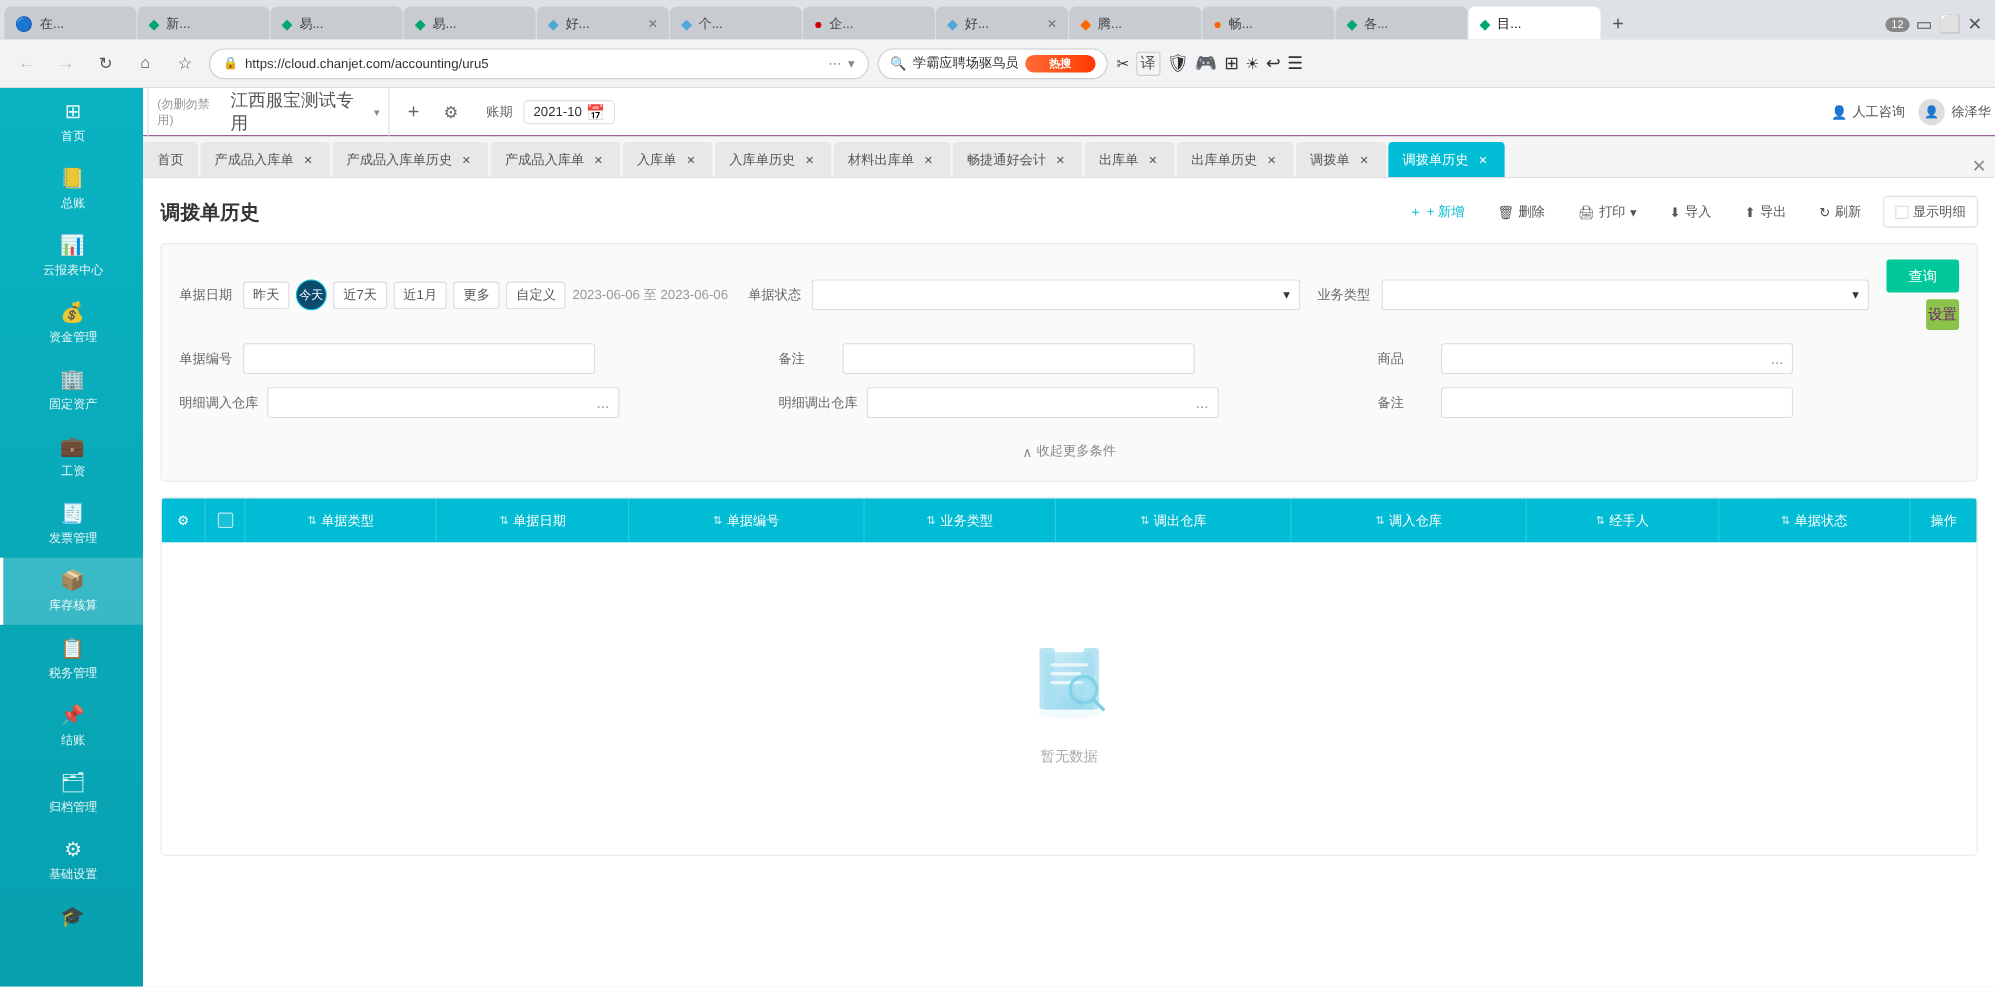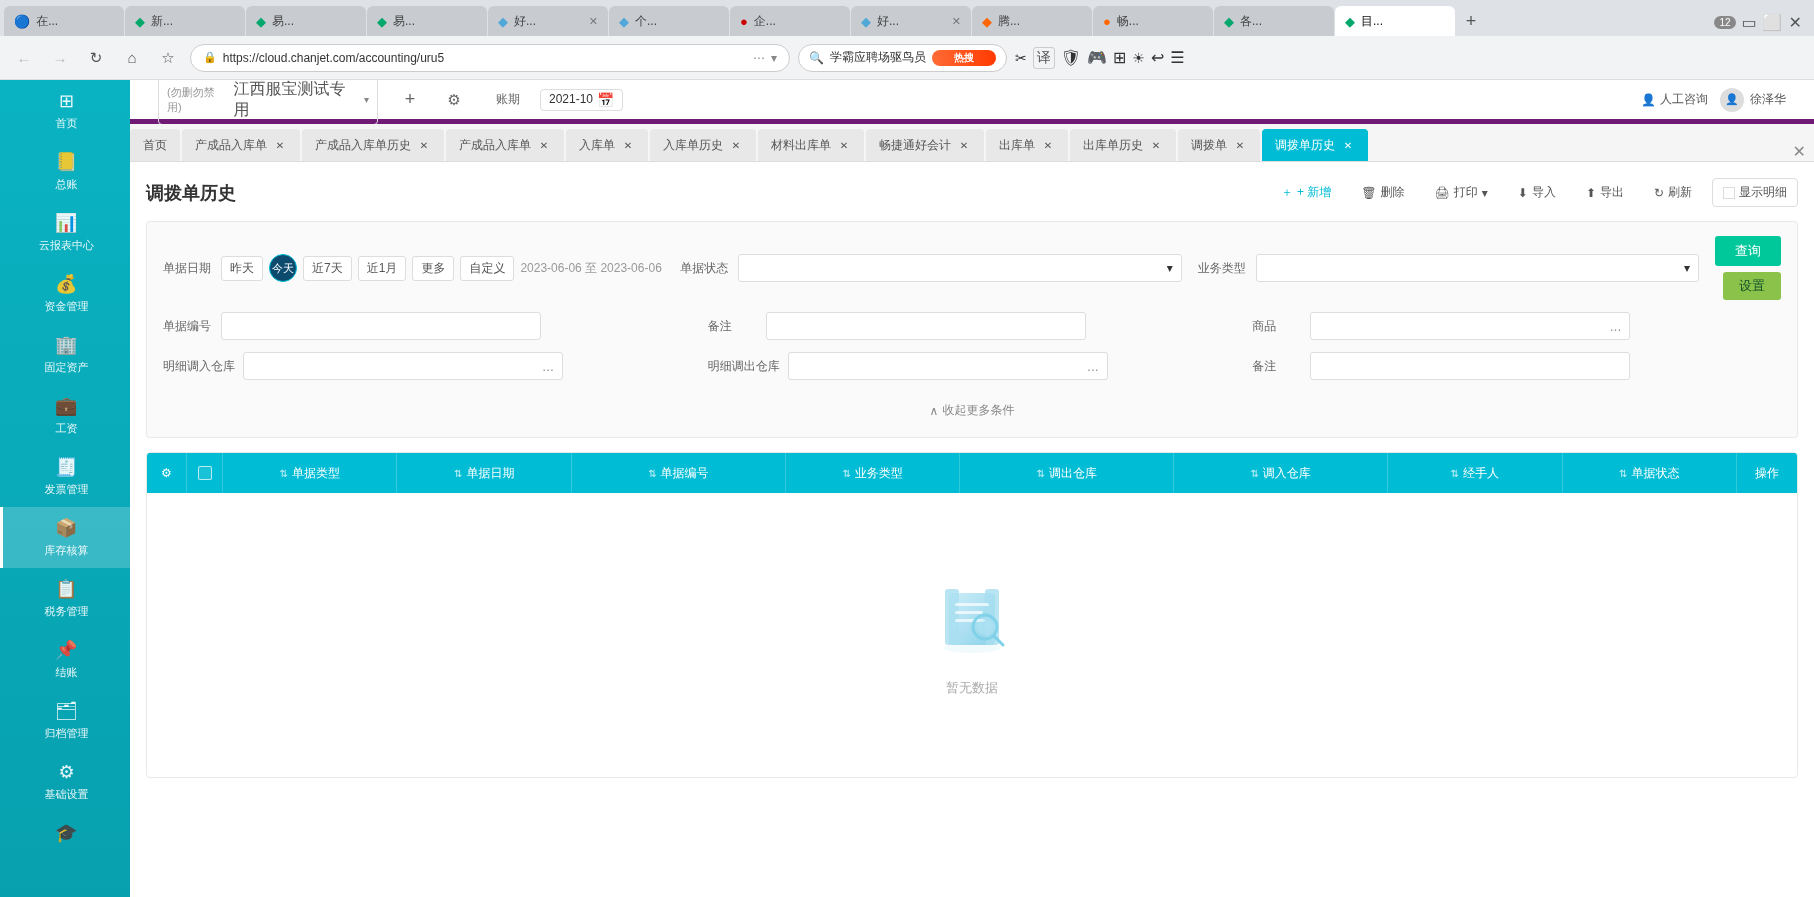--- a/index.html
+++ b/index.html
@@ -34,21 +34,21 @@
     .sidebar-badge { background: #ff6b35; color: #fff; font-size: 9px; padding: 1px 4px; border-radius: 6px; display: inline-block; margin-top: 2px; }
     .sidebar-item { display: flex; flex-direction: column; align-items: center; padding: 10px 4px; cursor: pointer; color: rgba(255,255,255,0.85); font-size: 12px; gap: 4px; border-left: 3px solid transparent; }
     .sidebar-item.active { background: rgba(255,255,255,0.2); border-left-color: #fff; }
     .sidebar-item-icon { font-size: 18px; color: rgba(255,255,255,0.9); }
     .sidebar-item-label { font-size: 11px; color: rgba(255,255,255,0.9); text-align: center; }
 
     
     .main-content { flex: 1; display: flex; flex-direction: column; overflow: hidden; background: #f0f0f0; }
 
     
-    .top-bar { background: #fff; height: 44px; display: flex; align-items: center; padding: 0 28px; border-bottom: 5px solid #701a75; gap: 20px; }
+    .top-bar { background: #fff; height: 44px; display: flex; align-items: center; padding: 0 4px; border-bottom: 1px solid #701a75; gap: 10px; }
     .company-selector { display: flex; align-items: center; gap: 6px; border: 1px solid #ddd; border-radius: 4px; padding: 3px 8px; cursor: pointer; font-size: 12px; color: #333; max-width: 220px; }
     .company-name { font-size: 16px; color: #555; }
     .period-label { font-size: 12px; color: #666; margin-left: 10px; }
     .period-value { display: flex; align-items: flex-start; gap: 4px; font-size: 12px; color: #333; cursor: pointer; border: 1px solid #ddd; border-radius: 4px; padding: 2px 8px; }
     .top-bar-right { margin-left: auto; display: flex; align-items: center; gap: 12px; }
     .help-btn { display: flex; align-items: center; gap: 4px; font-size: 12px; color: #555; cursor: pointer; }
     .user-info { display: flex; align-items: center; gap: 6px; font-size: 12px; color: #555; cursor: pointer; }
     .avatar { width: 24px; height: 24px; border-radius: 50%; background: #ddd; display: flex; align-items: center; justify-content: center; font-size: 11px; color: #888; }
     .add-btn { width: 24px; height: 24px; display: flex; align-items: center; justify-content: center; color: #666; cursor: pointer; font-size: 18px; }
     .settings-btn { width: 24px; height: 24px; display: flex; align-items: center; justify-content: center; color: #666; cursor: pointer; font-size: 15px; }
@@ -406,21 +406,21 @@
           </div>
           <div class="filter-item">
             <span class="filter-label">业务类型</span>
             <div class="filter-select" style="min-width:200px;">
               <span></span>
               <span>▾</span>
             </div>
           </div>
           <div class="filter-actions">
             <button class="query-btn" style="background:#00c89b;border:none;color:#fff;border-radius:3px;padding:6px 20px;font-size:13px;cursor:pointer;">查询</button>
-            <button class="settings-btn2" style="background:#8bc34a;border:none;color:#14532d;border-radius:3px;padding:5px 16px;font-size:13px;cursor:pointer;">设置</button>
+            <button class="settings-btn2" style="background:#8bc34a;border:none;color:#701a75;border-radius:3px;padding:5px 2px;font-size:13px;cursor:pointer;">设置</button>
           </div>
         </div>
 
         <div class="filter-row">
           <div class="filter-item">
             <span class="filter-label">单据编号</span>
             <input class="filter-input" type="text" style="max-width: 320px;">
           </div>
           <div class="filter-item">
             <span class="filter-label">备注</span>

